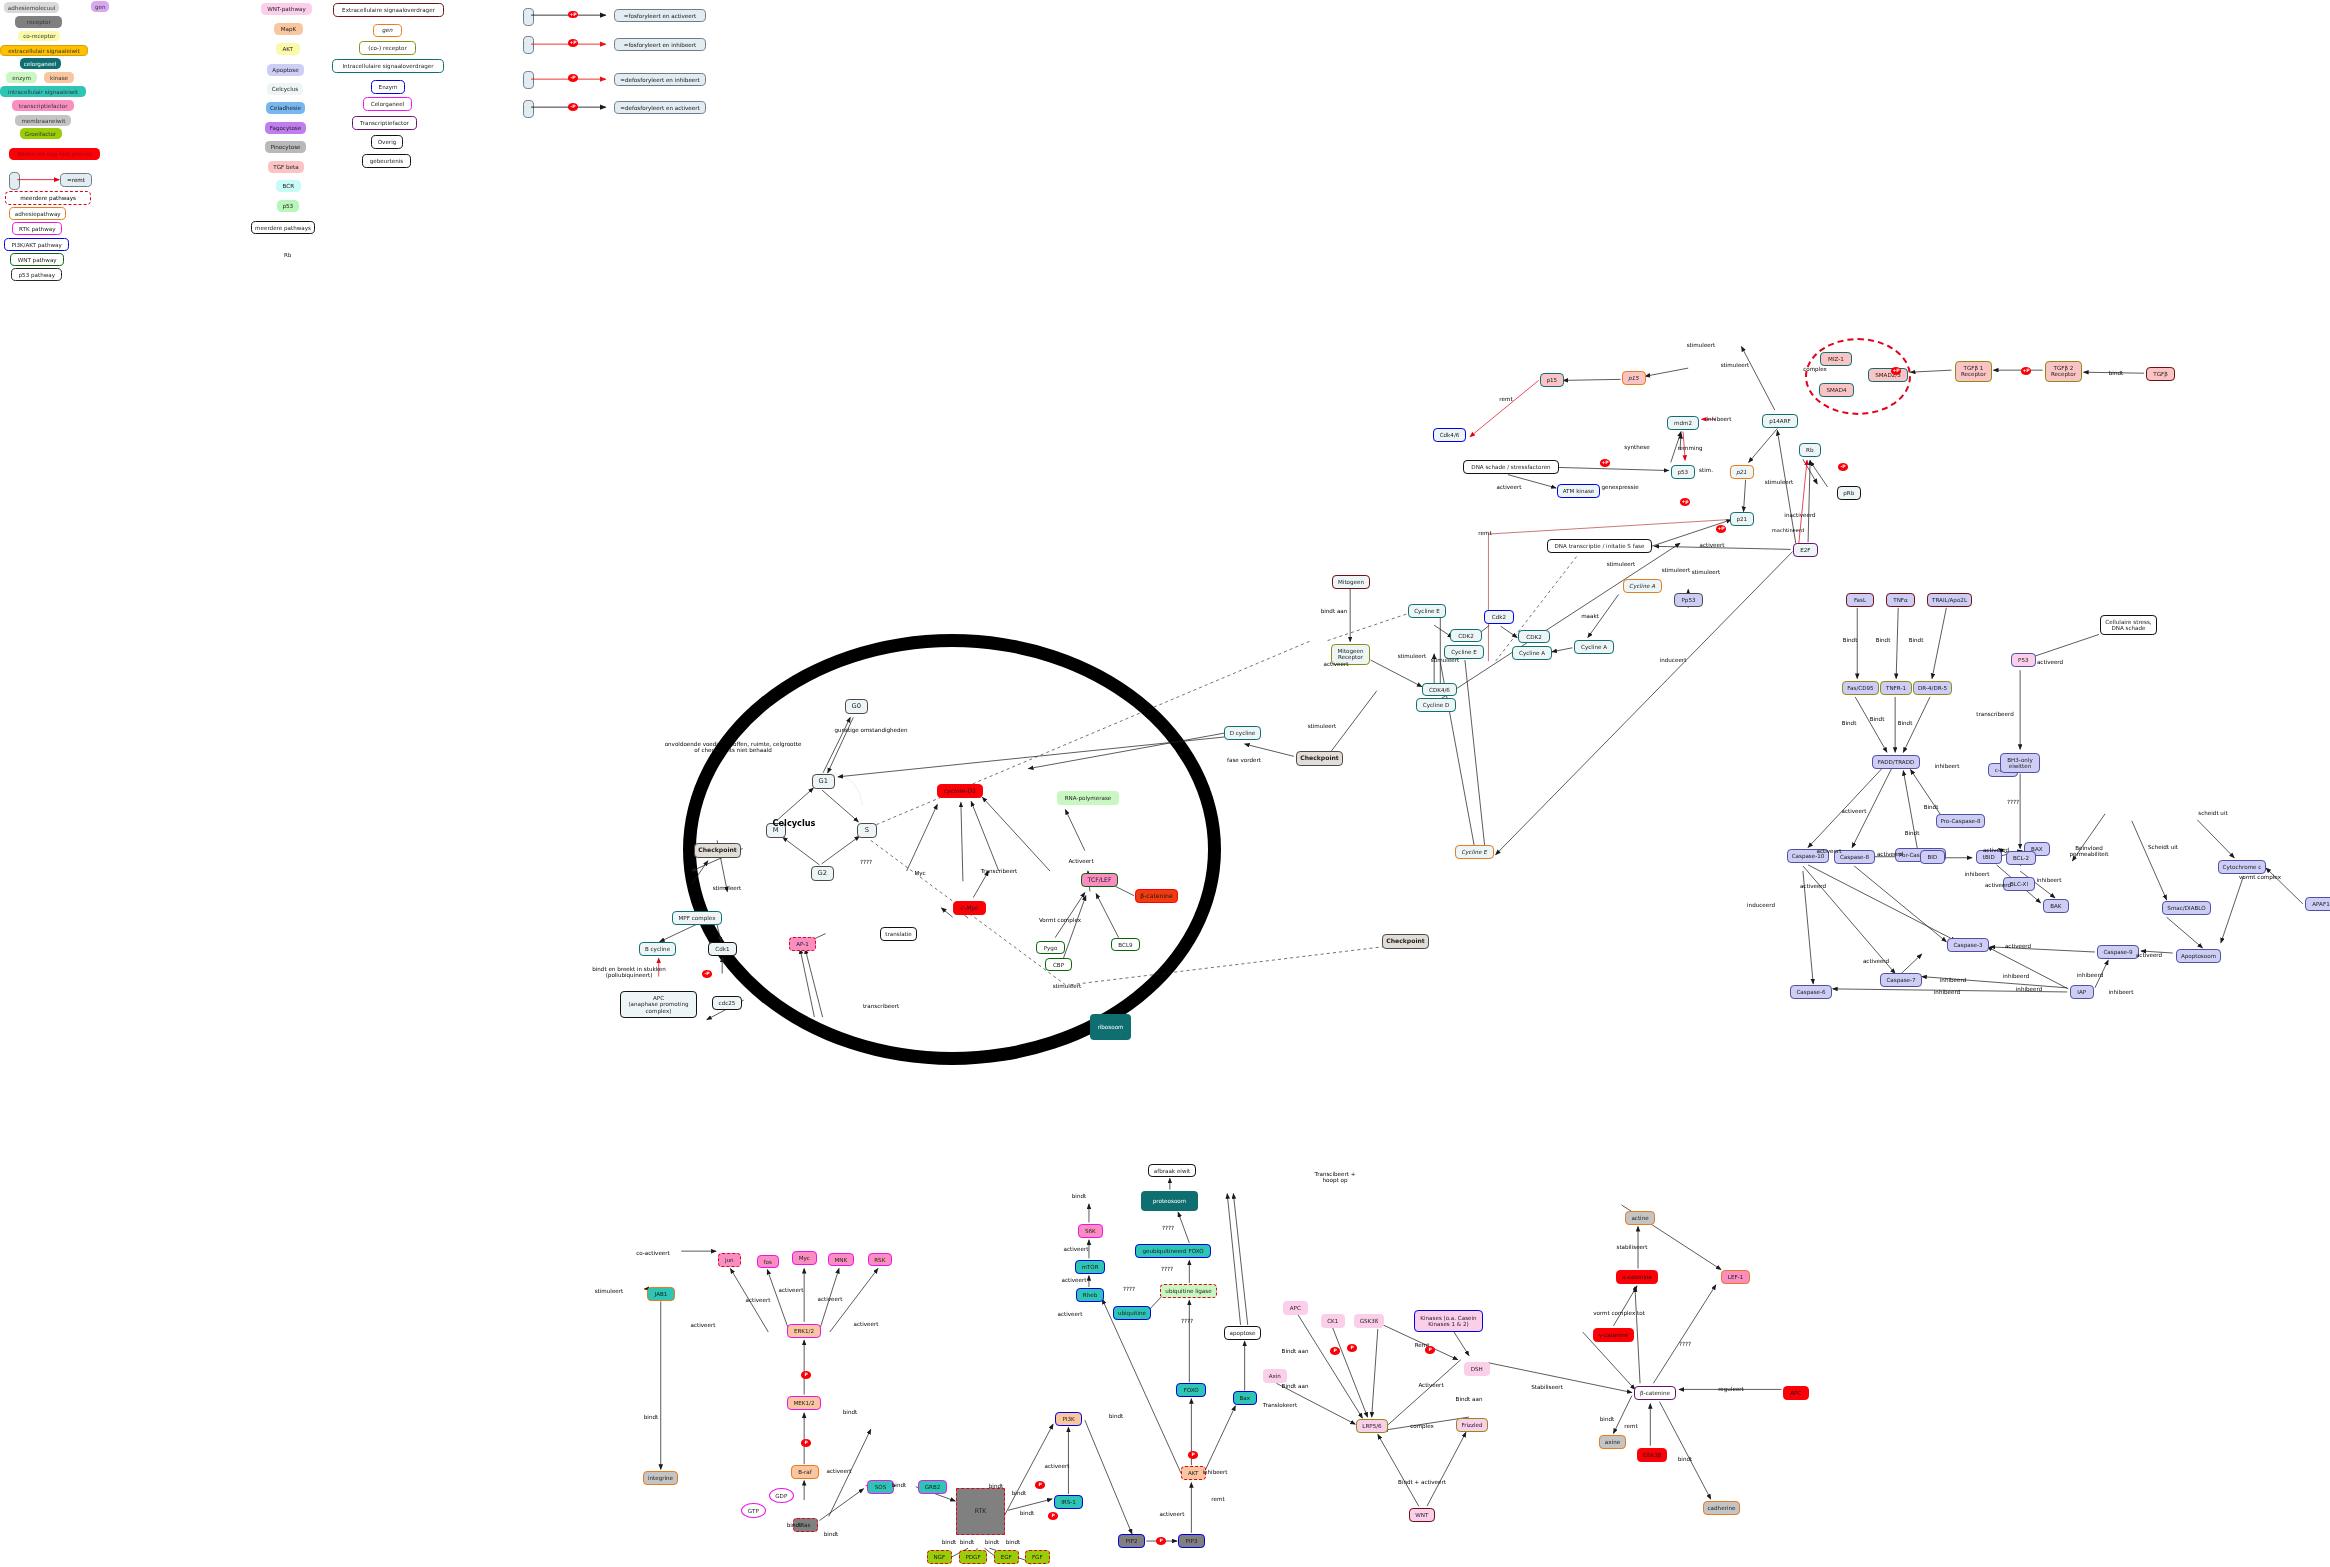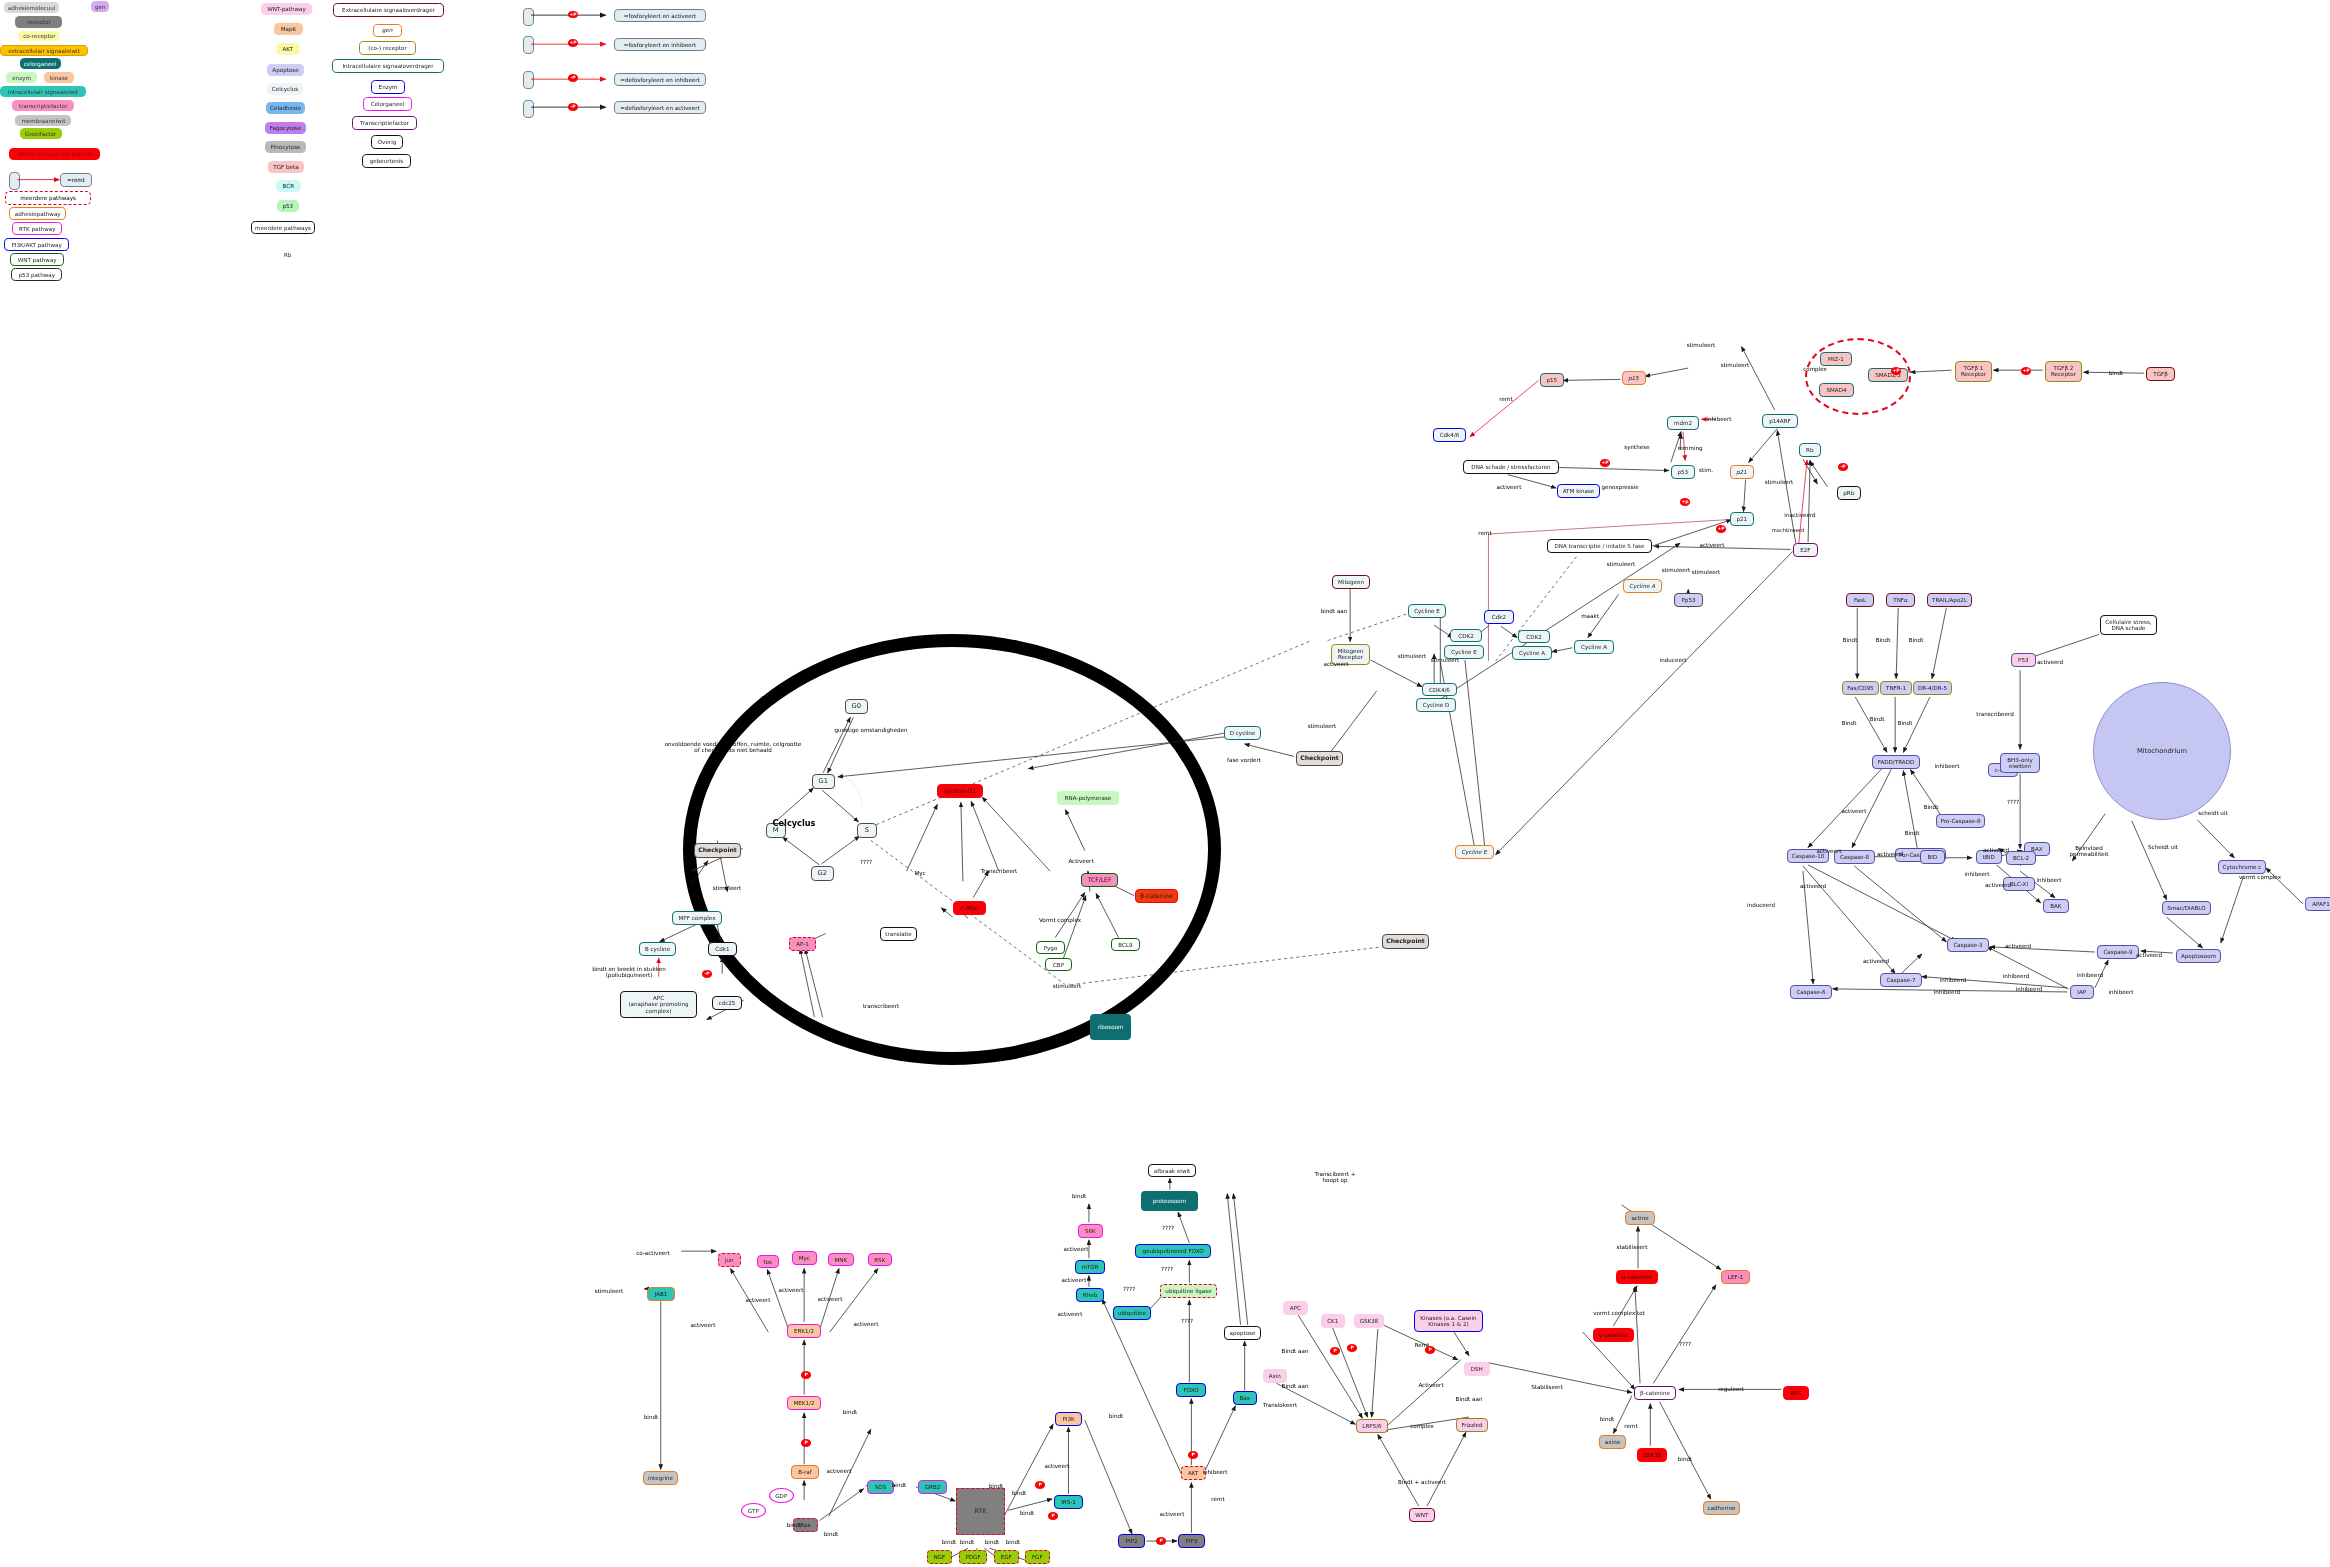--- a/index.html
+++ b/index.html
@@ -131,21 +131,20 @@
       </svg>
       <div class="pdot" style="left: 568px; top: 103px; width: 10.2px; height: 7.7px; font-size: 4.6px;">-P</div>
       <div class="node" style="left: 614px; top: 101px; width: 92px; height: 13.3px; background: rgb(227, 236, 241); border: 0.7px solid rgb(106, 125, 136); font-size: 5.6px; color: rgb(17, 17, 17);">=defosforyleert en activeert</div>
     </div>
 
   <div class="bigcircle" style="left:683px;top:634px;width:512px;height:405px;"></div>
   <div class="arcfaint" style="left:774px;top:768px;width:82px;height:110px;transform:rotate(35deg);"></div>
 
   <div class="dashcircle" style="left:1805px;top:338px;width:102px;height:73px;"></div>
 
-  <div class="mito" style="left:2093px;top:682px;width:136px;height:136px;font-size:6.7px;color:#222;">Mitochondrium</div>
 
   <svg class="wires" viewBox="0 0 4549 3060">
     <defs>
       <marker id="ah" markerWidth="9" markerHeight="9" refX="7" refY="3.2" orient="auto">
         <path d="M0,0 L8,3.2 L0,6.4 z" fill="#1a1a1a"></path>
       </marker>
       <marker id="ahr" markerWidth="9" markerHeight="9" refX="7" refY="3.2" orient="auto">
         <path d="M0,0 L8,3.2 L0,6.4 z" fill="#e2001a"></path>
       </marker>
       <marker id="ahbig" markerWidth="11" markerHeight="11" refX="8" refY="4" orient="auto">

